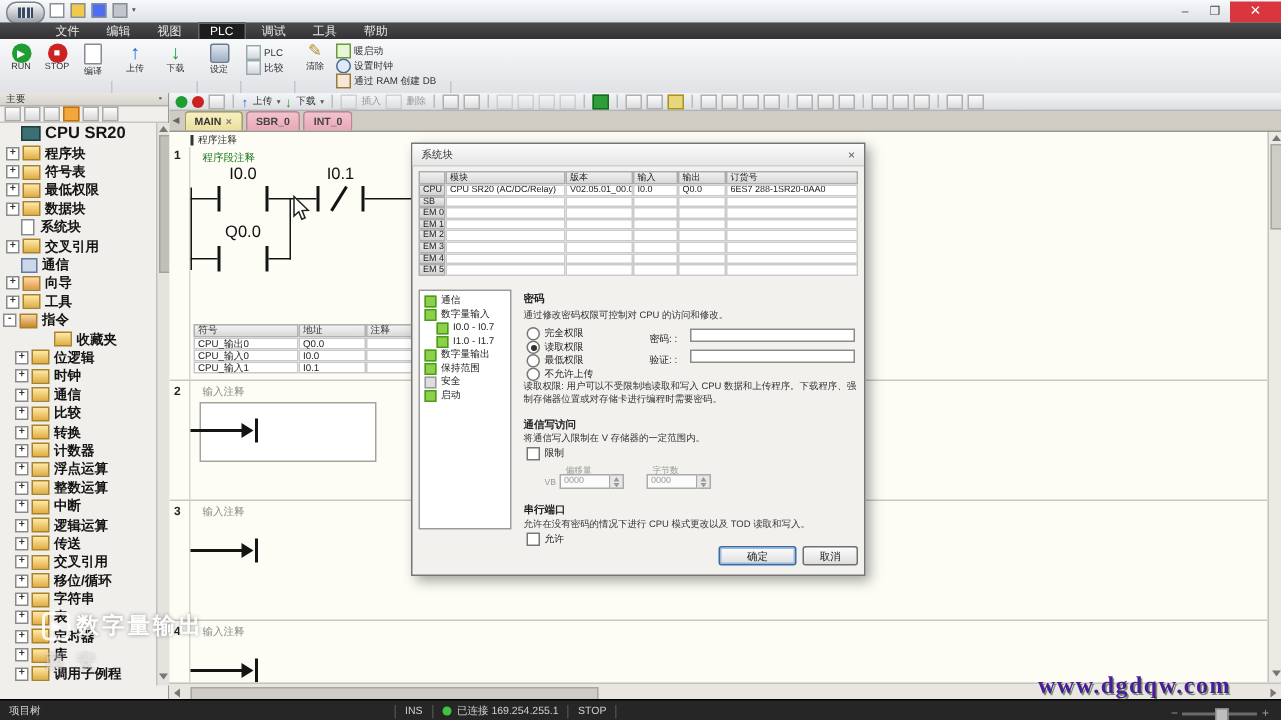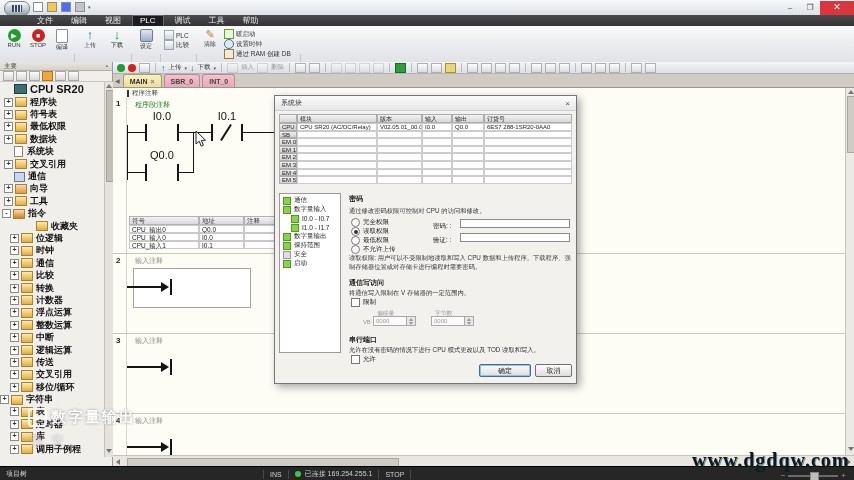--- a/index.html
+++ b/index.html
@@ -121,21 +121,21 @@
   .ssep{width:1px;height:9px;background:#4a4a4a;margin:0 6px}
   .gdot{width:6px;height:6px;border-radius:50%;background:#3fc43f;margin-right:4px}
   #zoomer{position:absolute;right:8px;top:4px;display:flex;align-items:center;gap:3px;color:#9a9a9a;font-size:8px}
   #ztrack{width:50px;height:2px;background:#6a6a6a;position:relative}
   #zthumb{position:absolute;left:22px;top:-3px;width:7px;height:8px;background:#bdbdbd;border:1px solid #888}
   
   #wm-video{left:28px;top:408px;z-index:90;display:flex;align-items:center;gap:4px;opacity:.88}
   #wm-video .wlogo{width:15px;height:15px;border:2px solid #fff;border-radius:4px;display:flex;align-items:center;justify-content:center;color:#fff;font-size:8px}
   #wm-video .wtext{color:#fff;font-size:15px;font-weight:bold;letter-spacing:2px;text-shadow:0 0 3px rgba(0,0,0,.45)}
   #wm-partial{left:30px;top:432px;z-index:90;color:rgba(255,255,255,.38);font-size:13px;font-weight:bold;letter-spacing:8px;text-shadow:0 0 2px rgba(0,0,0,.2)}
-  #wm-site{left:692px;top:449px;z-index:95;color:#0f172a;font-size:20px;font-weight:bold;font-family:"Liberation Serif","DejaVu Serif",serif;text-shadow:1px 1px 0 rgba(0,60,0,.5);letter-spacing:1px}
+  #wm-site{left:692px;top:449px;z-index:95;color:#4c1d95;font-size:16px;font-weight:bold;font-family:"Liberation Serif","DejaVu Serif",serif;text-shadow:1px 1px 0 rgba(0,60,0,.5);letter-spacing:1px}
 </style>
 </head>
 <body>
 
 <div id="titlebar" class="ab">
   <div class="appbtn ab">
       <div class="grid"></div>
     </div>
   <div class="ab row" style="left:32px;top:2px;gap:3px">
     <span class="qa"><span class="sq" style="background:#fff"></span></span>
@@ -350,21 +350,21 @@
     <div class="trow" style="padding-left:10px">
         <span class="exp">+</span>
         <span class="fold"></span>
         <span>交叉引用</span>
       </div>
     <div class="trow" style="padding-left:10px">
         <span class="exp">+</span>
         <span class="fold"></span>
         <span>移位/循环</span>
       </div>
-    <div class="trow" style="">
+    <div class="trow" style="padding-left:10px">
         <span class="exp">+</span>
         <span class="fold"></span>
         <span>字符串</span>
       </div>
     <div class="trow" style="padding-left:10px">
         <span class="exp">+</span>
         <span class="fold"></span>
         <span>表</span>
       </div>
     <div class="trow" style="padding-left:10px">

